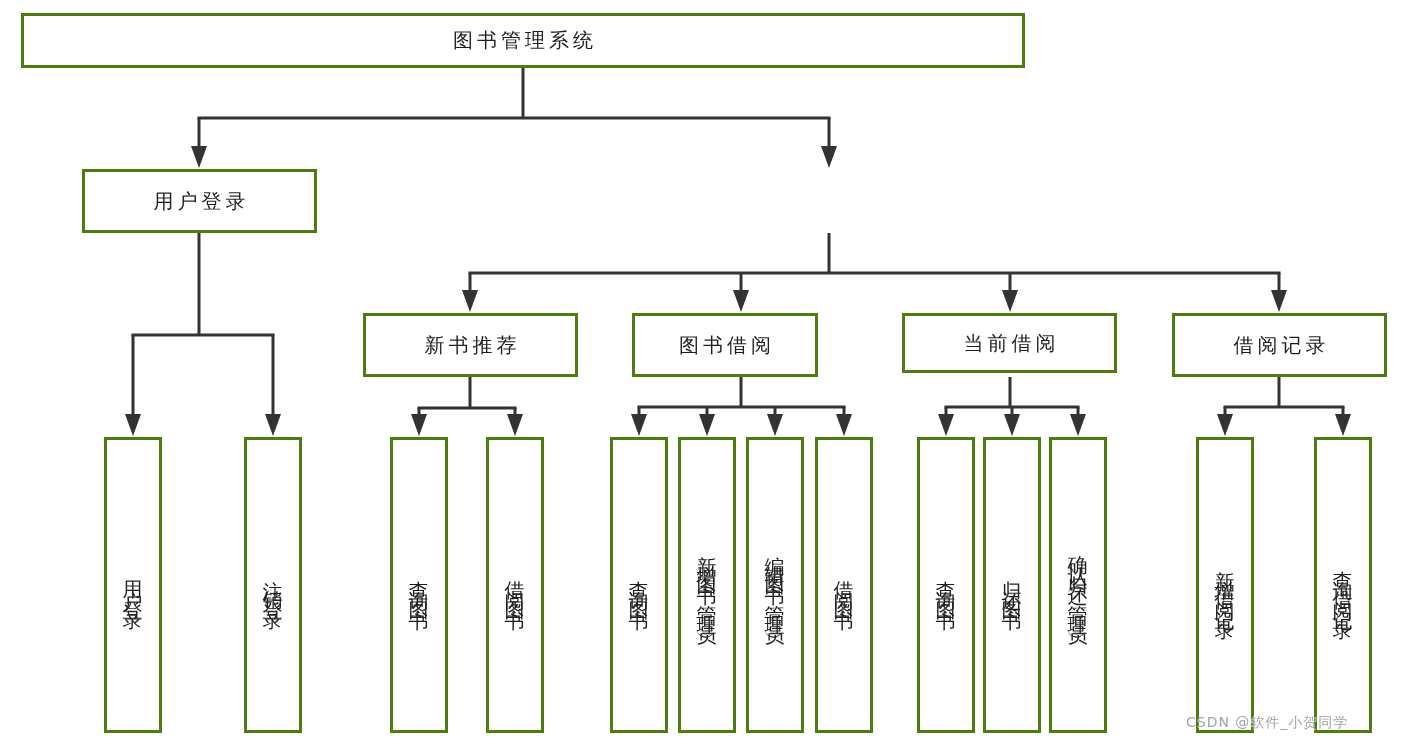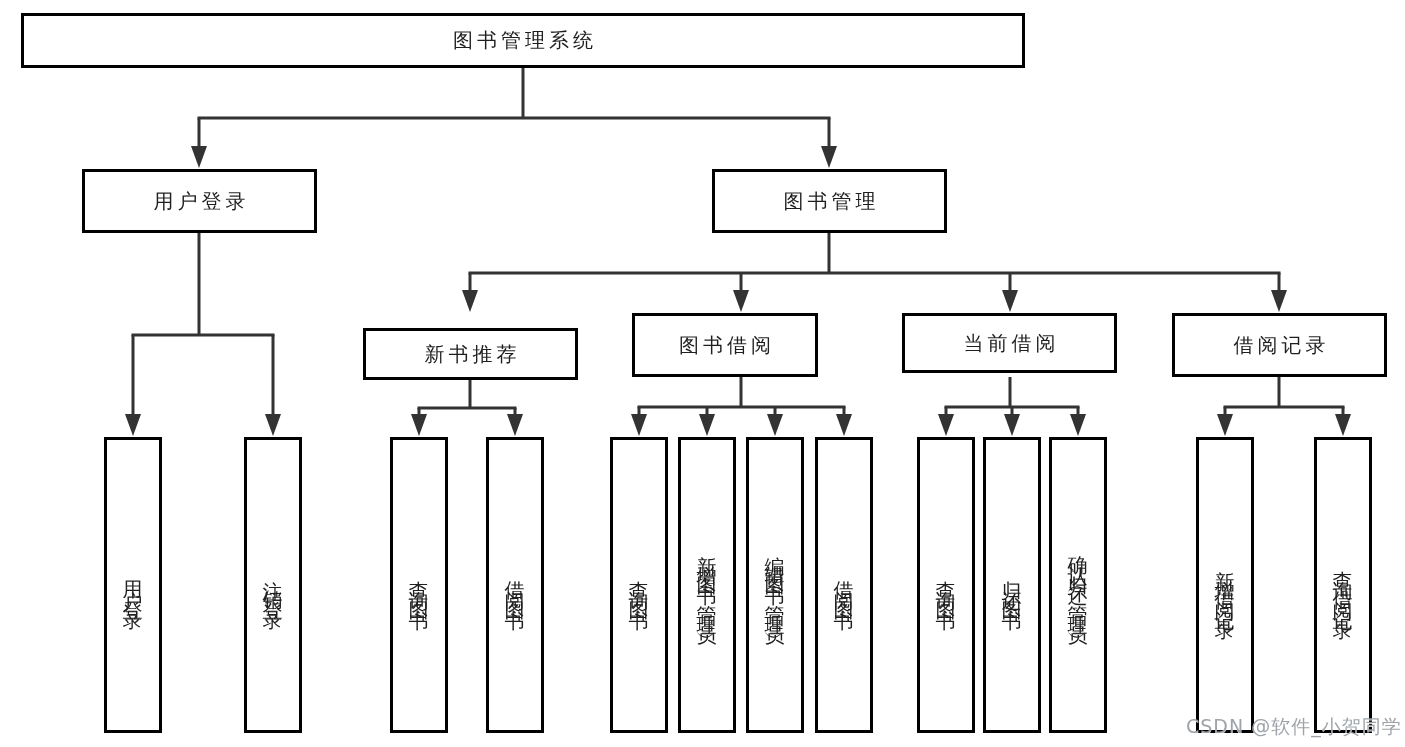--- a/index.html
+++ b/index.html
@@ -14,21 +14,21 @@
   .connectors {
     position: absolute;
     left: 0; top: 0;
     width: 1405px; height: 747px;
     z-index: 1;
   }
   .node {
     position: absolute;
     box-sizing: border-box;
     background: #ffffff;
-    border: 3px solid #000000;
+    border: 3px solid #4d7c0f;
     color: #1f1f1f;
     display: flex;
     align-items: center;
     justify-content: center;
     z-index: 2;
   }
   .h {
     font-size: 20px;
     letter-spacing: 4px;
     padding-left: 4px; 
@@ -40,21 +40,21 @@
     font-size: 20px;
     letter-spacing: 10px;
     line-height: 1;
     white-space: nowrap;
   }
   .watermark {
     position: absolute;
     left: 1186px;
     top: 714px;
     z-index: 5;
-    font-size: 19px;
+    font-size: 14px;
     letter-spacing: 1px;
     color: rgba(152, 158, 164, 0.95);
     text-shadow: 0 1px 0 rgba(255,255,255,0.8);
     white-space: nowrap;
   }
 </style>
 </head>
 <body>
 
 <div class="stage">
@@ -124,23 +124,22 @@
       <polygon points="1004,414 1020,414 1012,436"></polygon>
       <polygon points="1070,414 1086,414 1078,436"></polygon>
       <polygon points="1217,414 1233,414 1225,436"></polygon>
       <polygon points="1335,414 1351,414 1343,436"></polygon>
     </g>
   </svg>
 
   <div class="node h" style="left:21px; top:13px; width:1004px; height:55px;">图书管理系统</div>
 
   <div class="node h" style="left:82px; top:169px; width:235px; height:64px;">用户登录</div>
-  <div class="node h" style="left:712px; top:169px; width:235px; height:64px;">图书管理</div>
 
-  <div class="node h" style="left:363px; top:328px; width:215px; height:52px;">新书推荐</div>
+  <div class="node h" style="left:363px; top:313px; width:215px; height:64px;">新书推荐</div>
   <div class="node h" style="left:632px; top:313px; width:186px; height:64px;">图书借阅</div>
   <div class="node h" style="left:902px; top:313px; width:215px; height:60px;">当前借阅</div>
   <div class="node h" style="left:1172px; top:313px; width:215px; height:64px;">借阅记录</div>
 
   <div class="node v" style="left:104px; top:437px; width:58px; height:296px;">用户登录</div>
   <div class="node v" style="left:244px; top:437px; width:58px; height:296px;">注销登录</div>
 
   <div class="node v" style="left:390px; top:437px; width:58px; height:296px;">查询图书</div>
   <div class="node v" style="left:486px; top:437px; width:58px; height:296px;">借阅图书</div>
 

